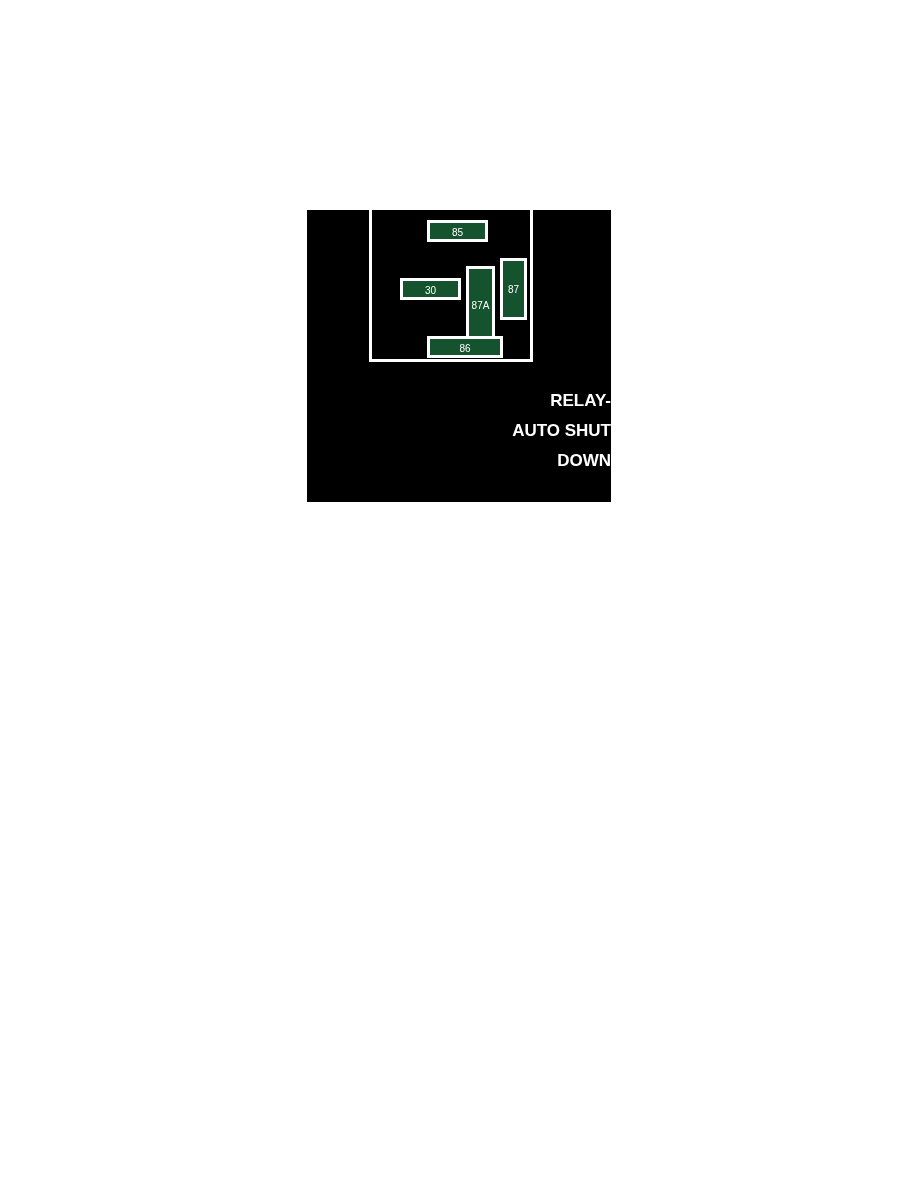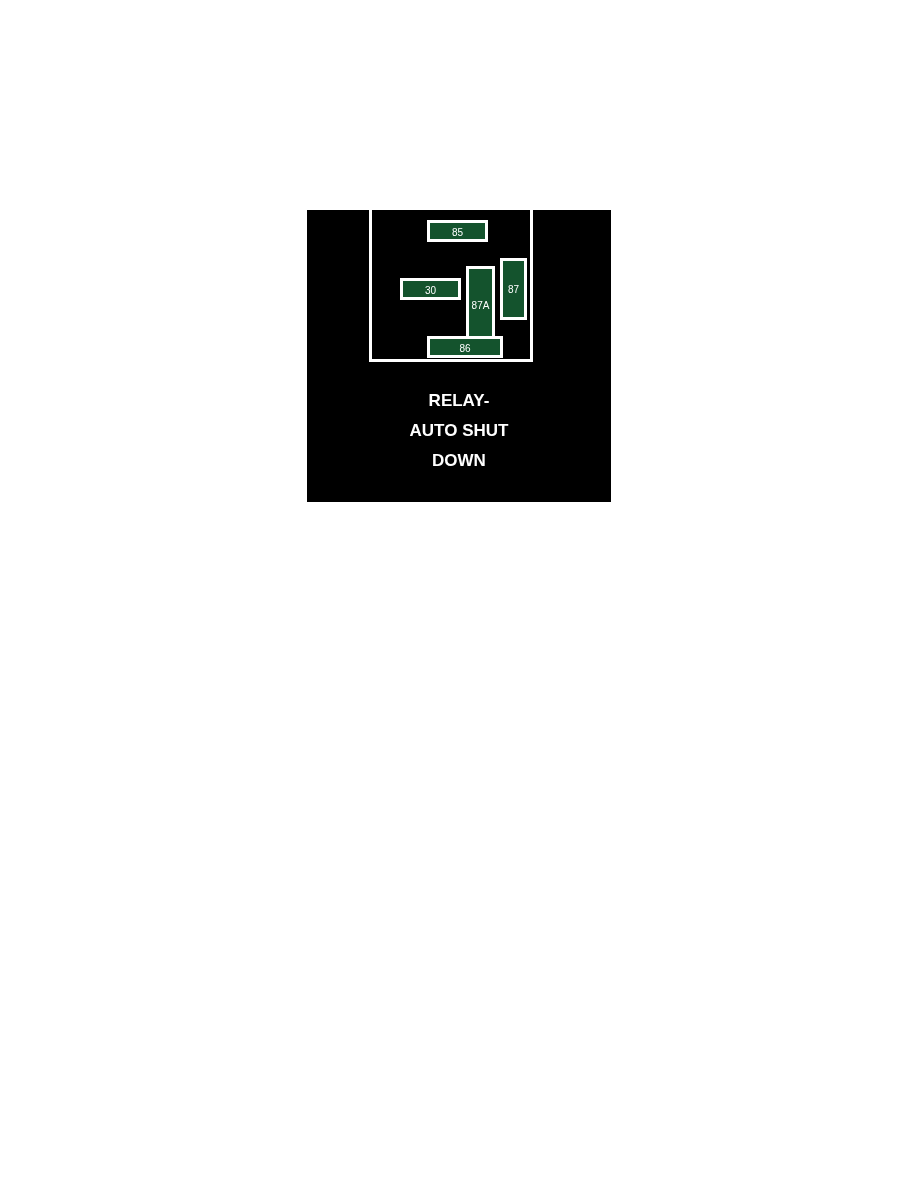--- a/index.html
+++ b/index.html
@@ -41,21 +41,21 @@
       display: flex;
       justify-content: center;
       align-items: center;
       background: #14532d;
     }
     .pin.horiz { align-items: flex-end; padding-bottom: 1px; }
     .caption {
       position: absolute;
       left: 0;
       width: 304px;
-      text-align: center;
+      text-align: right;
       color: #ffffff;
       font-weight: bold;
       font-size: 17px;
       line-height: 20px;
     }
   </style>
 </head>
 <body>
 
 <div class="panel">

